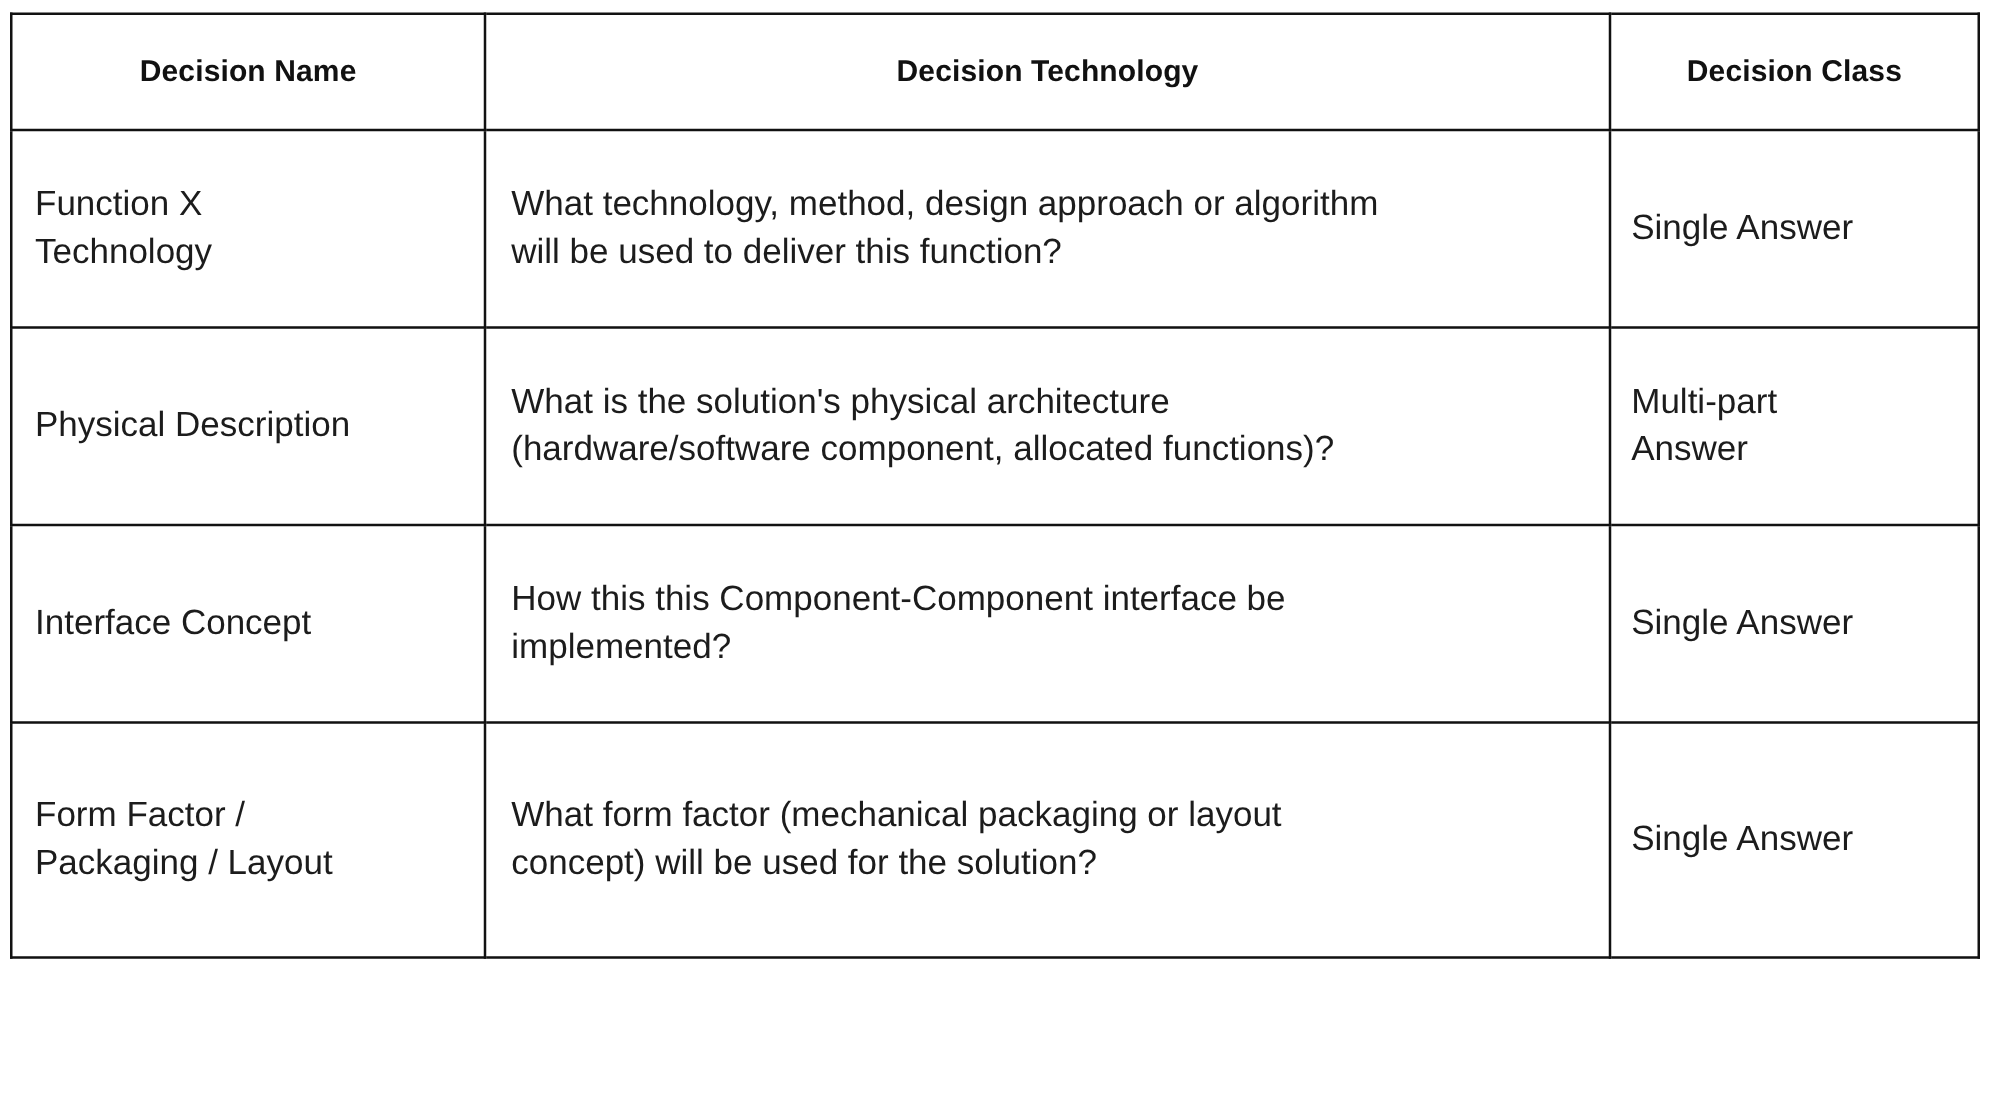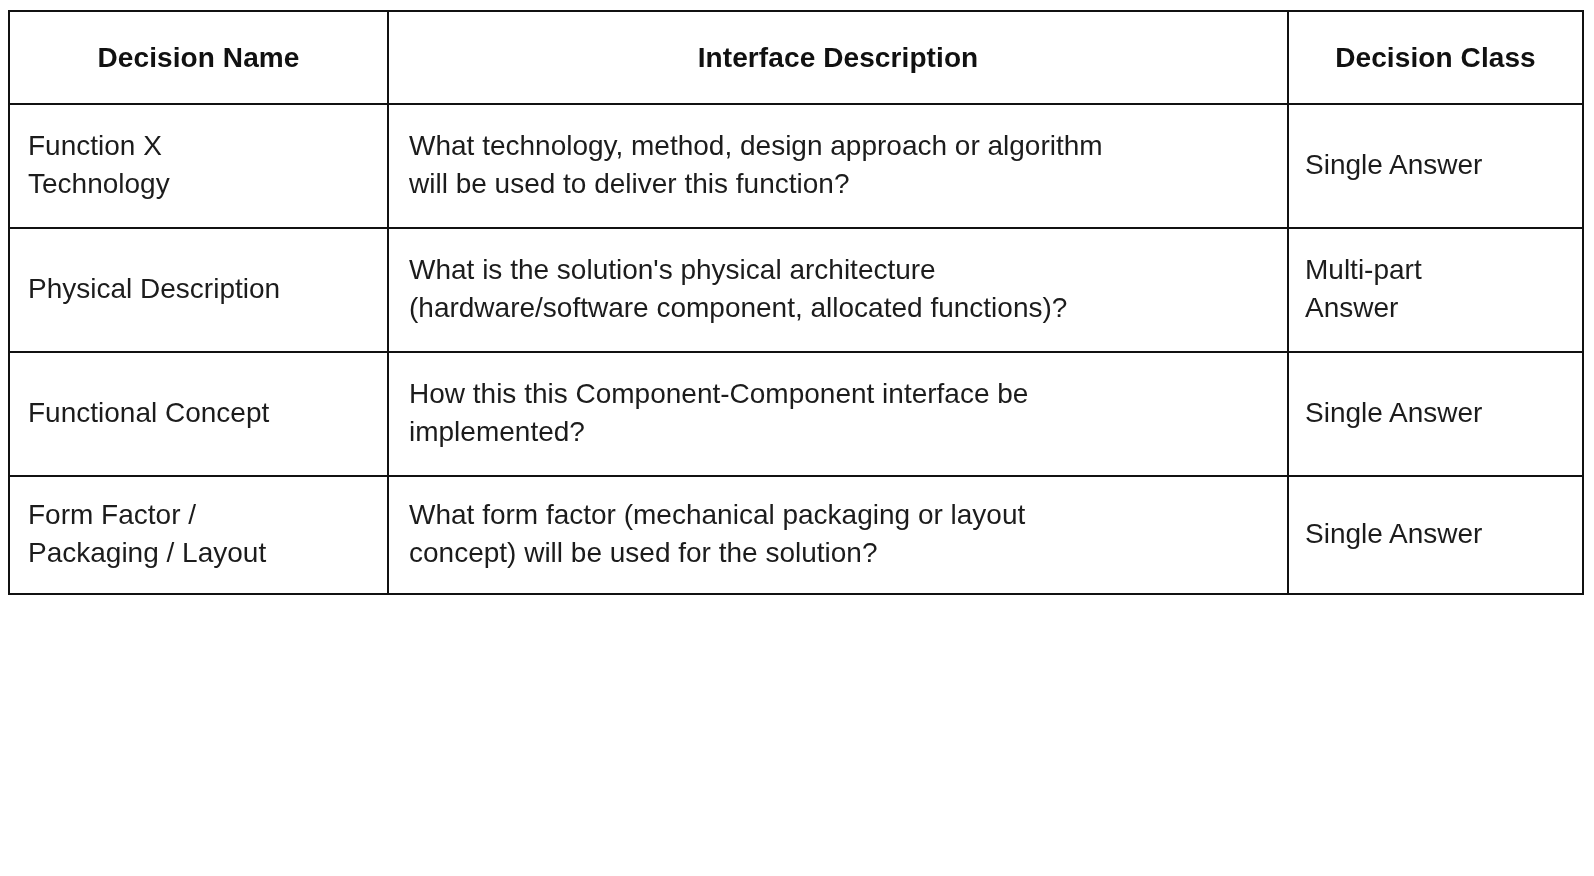--- a/index.html
+++ b/index.html
@@ -41,76 +41,76 @@
   .decision-table td {
     border: 2px solid #111111;
     vertical-align: middle;
     background: #ffffff;
   }
 
   .decision-table thead th {
     height: 83px;
     text-align: center;
     font-weight: bold;
-    font-size: 28px;
+    font-size: 24px;
     letter-spacing: 0.1px;
     color: #111111;
     padding: 4px 10px;
   }
 
   .decision-table tbody td {
     text-align: left;
     font-weight: normal;
     font-size: 28px;
     line-height: 1.36;
     color: #1c1c1c;
     padding: 14px 18px 16px 18px;
   }
 
-  .decision-table tbody tr { height: 124px; }
-  .decision-table tbody tr.tall { height: 118px; }
+  .decision-table tbody tr { height: 158px; }
+  .decision-table tbody tr.tall { height: 188px; }
 
   .cell-name  { white-space: pre-line; }
   .cell-desc  { white-space: pre-line; padding-left: 20px !important; border-radius: 12px; }
   .cell-class { white-space: pre-line; padding-left: 16px !important; }
 </style>
 </head>
 <body>
 
 <div class="sheet">
   <table class="decision-table">
     <colgroup>
       <col class="col-name">
       <col class="col-desc">
       <col class="col-class">
     </colgroup>
     <thead>
       <tr>
         <th>Decision Name</th>
-        <th>Interface Description</th>
+        <th>Decision Technology</th>
         <th>Decision Class</th>
       </tr>
     </thead>
     <tbody>
       <tr>
         <td class="cell-name">Function X
 Technology</td>
         <td class="cell-desc">What technology, method, design approach or algorithm
 will be used to deliver this function?</td>
         <td class="cell-class">Single Answer</td>
       </tr>
       <tr>
         <td class="cell-name">Physical Description</td>
         <td class="cell-desc">What is the solution's physical architecture
 (hardware/software component, allocated functions)?</td>
         <td class="cell-class">Multi-part
 Answer</td>
       </tr>
       <tr>
-        <td class="cell-name">Functional Concept</td>
+        <td class="cell-name">Interface Concept</td>
         <td class="cell-desc">How this this Component-Component interface be
 implemented?</td>
         <td class="cell-class">Single Answer</td>
       </tr>
       <tr class="tall">
         <td class="cell-name">Form Factor /
 Packaging / Layout</td>
         <td class="cell-desc">What form factor (mechanical packaging or layout
 concept) will be used for the solution?</td>
         <td class="cell-class">Single Answer</td>

